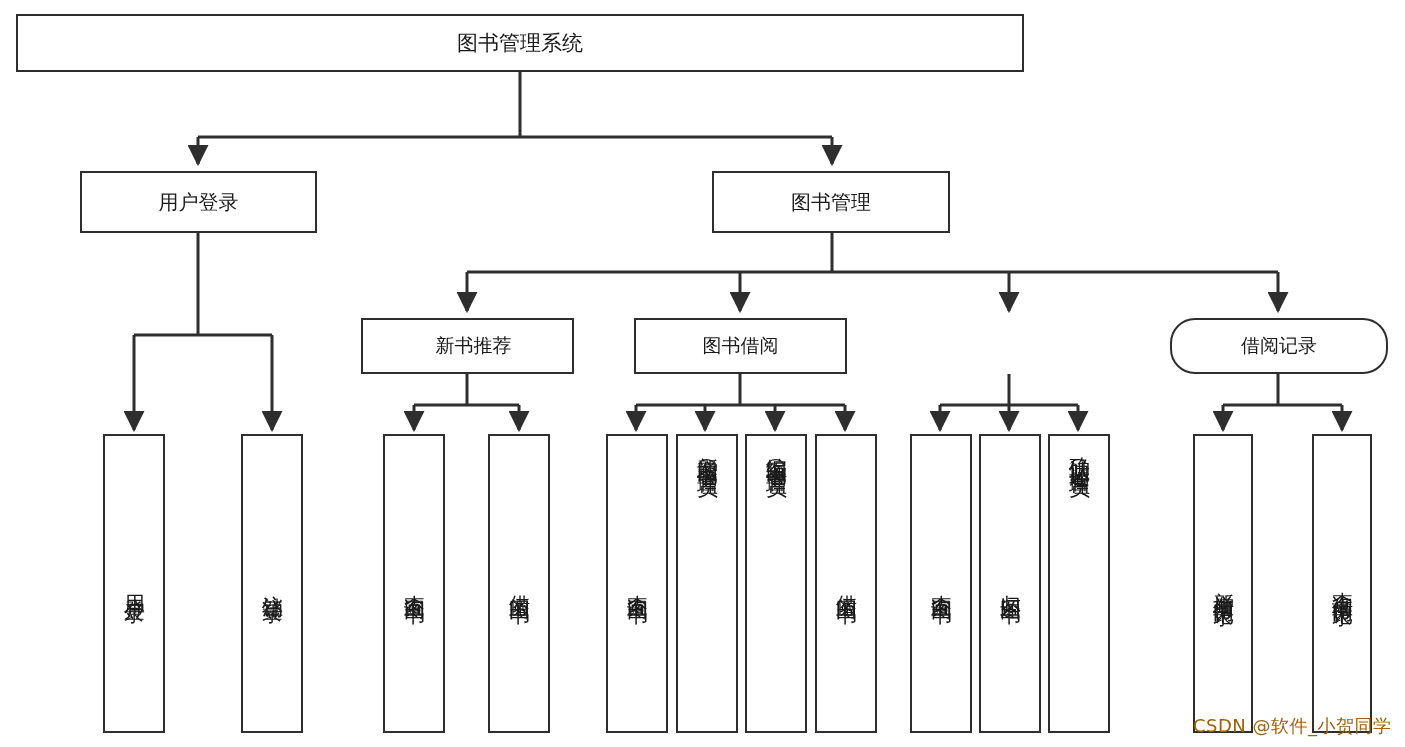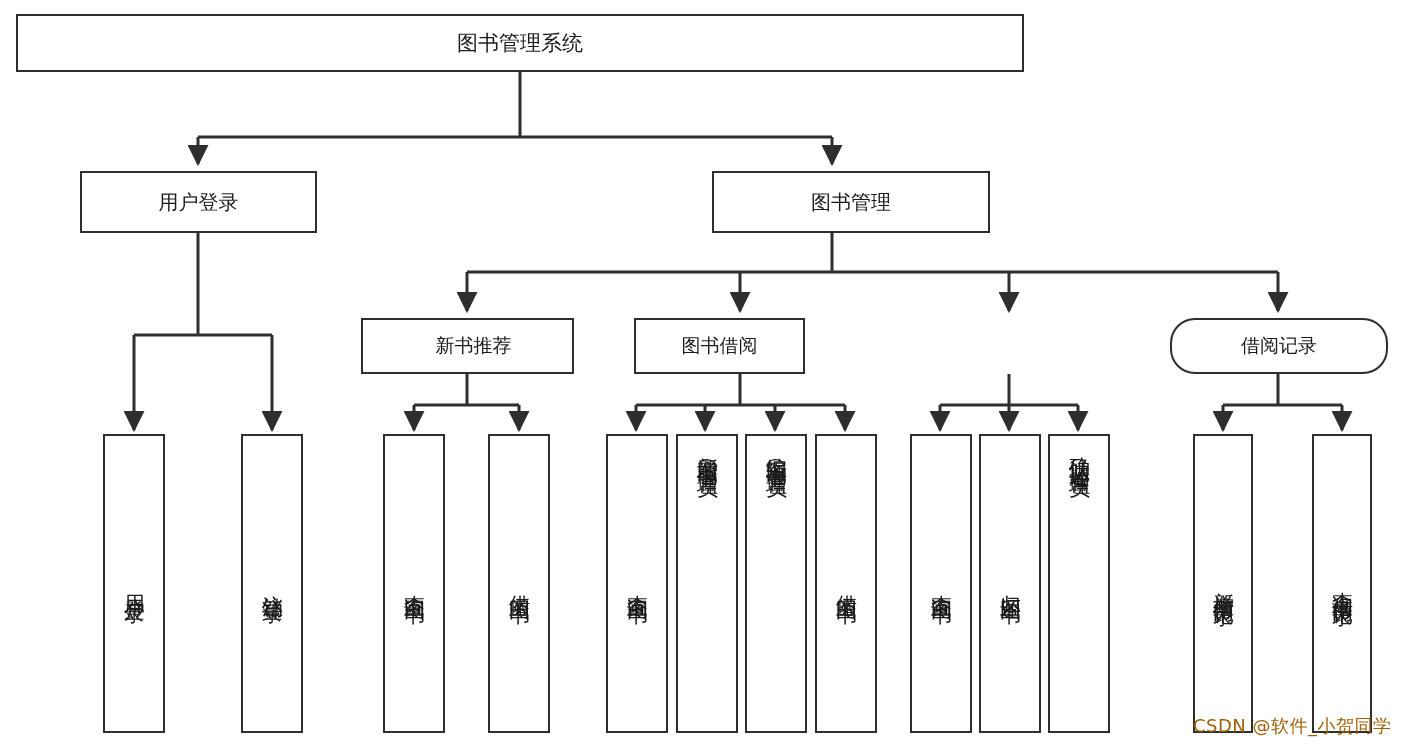--- a/index.html
+++ b/index.html
@@ -124,29 +124,29 @@
   </svg>
 
   <div class="node-box level-0" style="left:16px; top:14px; width:1008px; height:58px;">
     <span class="node-label">图书管理系统</span>
   </div>
 
   <div class="node-box level-1" style="left:80px; top:171px; width:237px; height:62px;">
     <span class="node-label">用户登录</span>
   </div>
 
-  <div class="node-box level-1" style="left:712px; top:171px; width:278px; height:62px;">
+  <div class="node-box level-1" style="left:712px; top:171px; width:238px; height:62px;">
     <span class="node-label">图书管理</span>
   </div>
 
   <div class="node-box level-2" style="left:361px; top:318px; width:213px; height:56px;padding-left:12px;">
     <span class="node-label">新书推荐</span>
   </div>
 
-  <div class="node-box level-2" style="left:634px; top:318px; width:171px; height:56px;">
+  <div class="node-box level-2" style="left:634px; top:318px; width:213px; height:56px;">
     <span class="node-label">图书借阅</span>
   </div>
 
 
   <div class="node-box level-2" style="left:1170px; top:318px; width:218px; height:56px;border-radius:25px;">
     <span class="node-label">借阅记录</span>
   </div>
 
   <div class="node-box leaf center-text" style="left:103px; top:434px; width:62px; height:299px;">
     <span class="node-label">用户登录</span>

